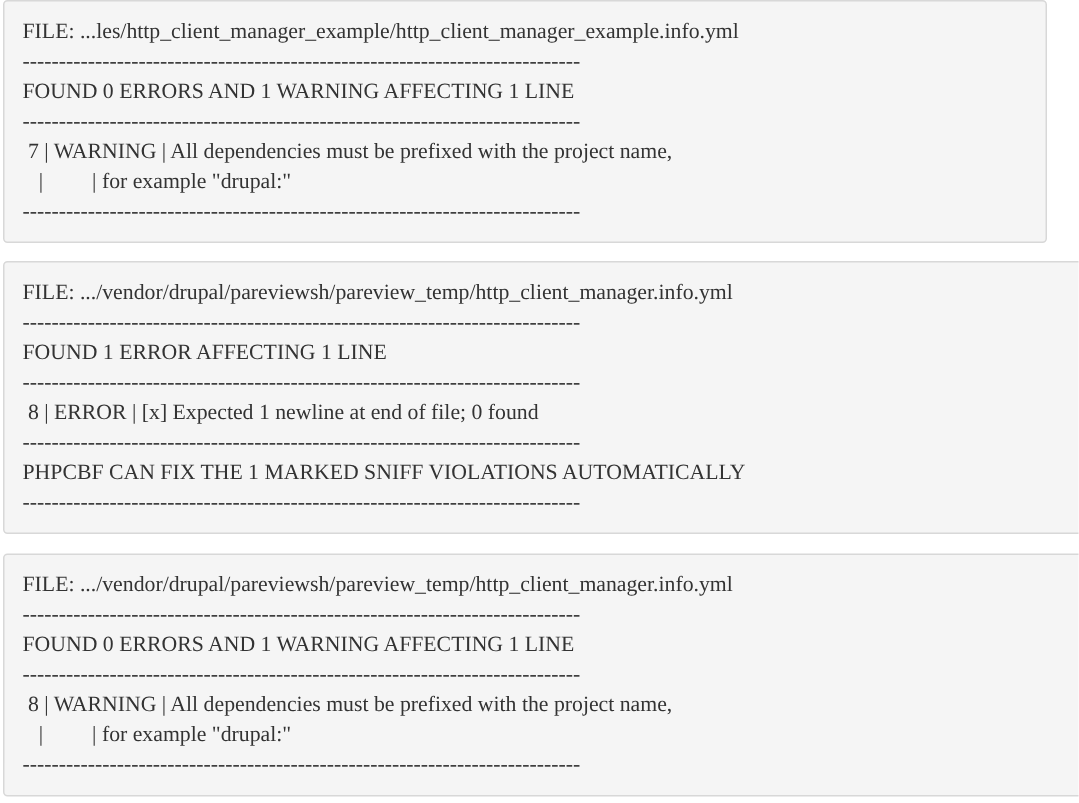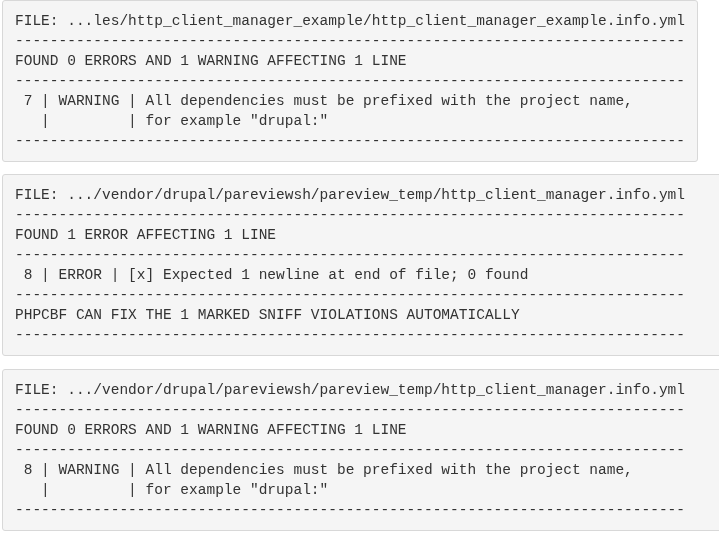--- a/index.html
+++ b/index.html
@@ -12,21 +12,21 @@
     height: 535px;
     overflow: hidden;
   }
   .report {
     box-sizing: border-box;
     background: #f5f5f5;
     border: 1px solid #d8d8d8;
     border-radius: 3px;
     padding: 10px 12px;
     margin: 0 0 12px 2px;
-    font-family: Liberation Mono, monospace;
+    font-family: Liberation Serif, serif;
     font-size: 14.5px;
     line-height: 20px;
     color: #333333;
     white-space: pre;
     overflow: hidden;
   }
   .report .line {
     display: block;
     white-space: pre;
   }

